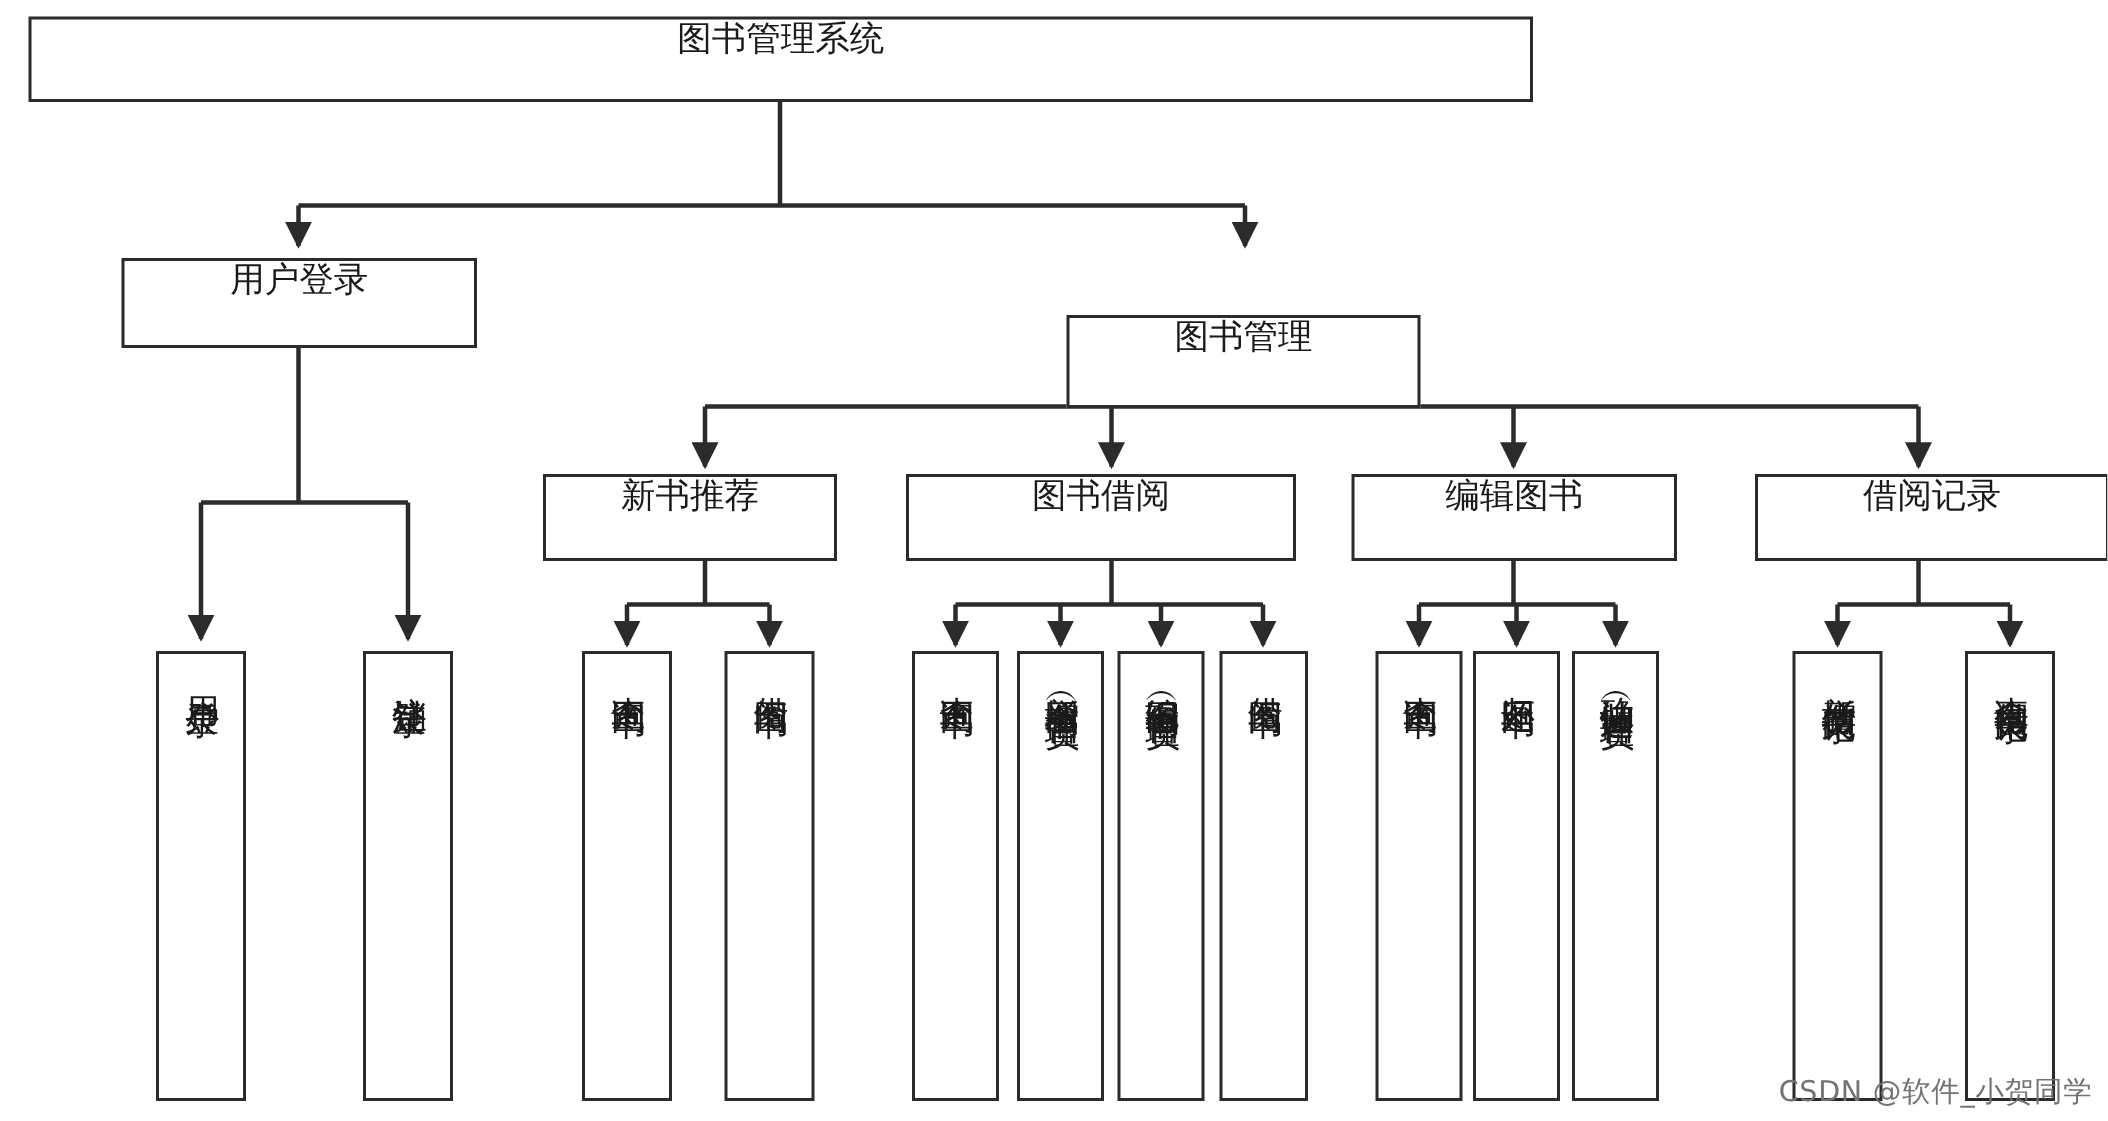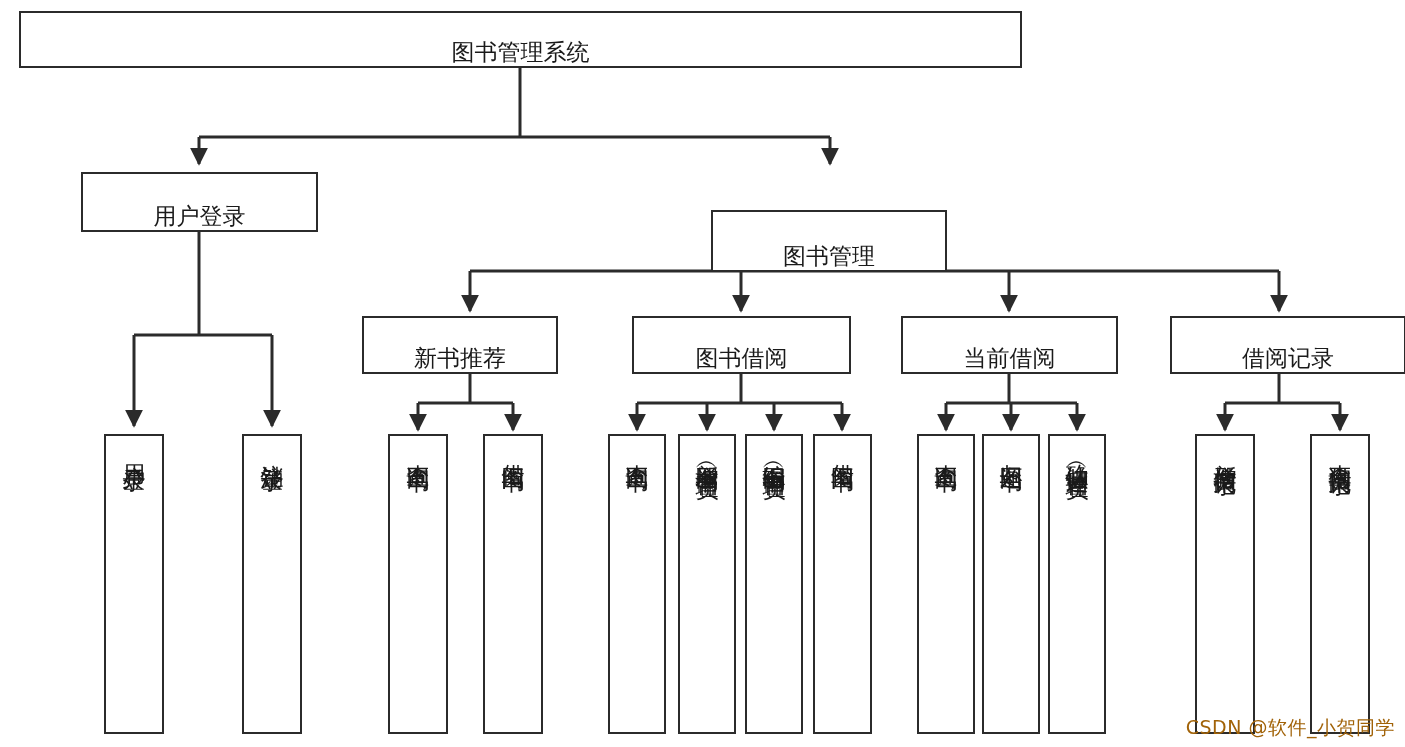--- a/index.html
+++ b/index.html
@@ -25,21 +25,21 @@
     width: 1405px;
     height: 747px;
     pointer-events: none;
   }
   .node {
     position: absolute;
     box-sizing: border-box;
     background: #ffffff;
     border: 2.5px solid #2b2b2b;
     display: flex;
-    align-items: flex-end;
+    align-items: flex-start;
     justify-content: center;
     z-index: 2;
   }
   .node .label {
     color: #1a1a1a;
     line-height: 1.18;
     text-align: center;
     white-space: nowrap;
   }
   .node.horiz .label {
@@ -57,21 +57,21 @@
     text-orientation: upright;
     font-size: 23px;
     letter-spacing: 2px;
     line-height: 1;
   }
   #watermark {
     position: absolute;
     right: 10px;
     bottom: 6px;
     font-size: 19px;
-    color: #a16207;
+    color: #737373;
     letter-spacing: 0.5px;
     z-index: 5;
     white-space: nowrap;
   }
 </style>
 </head>
 <body>
 
 <div id="canvas">
 
@@ -134,26 +134,26 @@
   </div>
 
   <div class="node horiz" style="left:711px; top:170px; width:236px; height:62px;margin-top:40px;">
     <span class="label">图书管理</span>
   </div>
 
   <div class="node horiz" style="left:362px; top:316px; width:196px; height:58px;">
     <span class="label">新书推荐</span>
   </div>
 
-  <div class="node horiz" style="left:632px; top:316px; width:219px; height:58px;">
+  <div class="node horiz" style="left:604px; top:316px; width:260px; height:58px;">
     <span class="label">图书借阅</span>
   </div>
 
   <div class="node horiz" style="left:901px; top:316px; width:217px; height:58px;">
-    <span class="label">当前借阅</span>
+    <span class="label">编辑图书</span>
   </div>
 
   <div class="node horiz" style="left:1170px; top:316px; width:236px; height:58px;">
     <span class="label">借阅记录</span>
   </div>
 
   <div class="node vert" style="left:104px; top:434px; width:60px; height:300px;">
     <span class="label">用户登录</span>
   </div>
 

